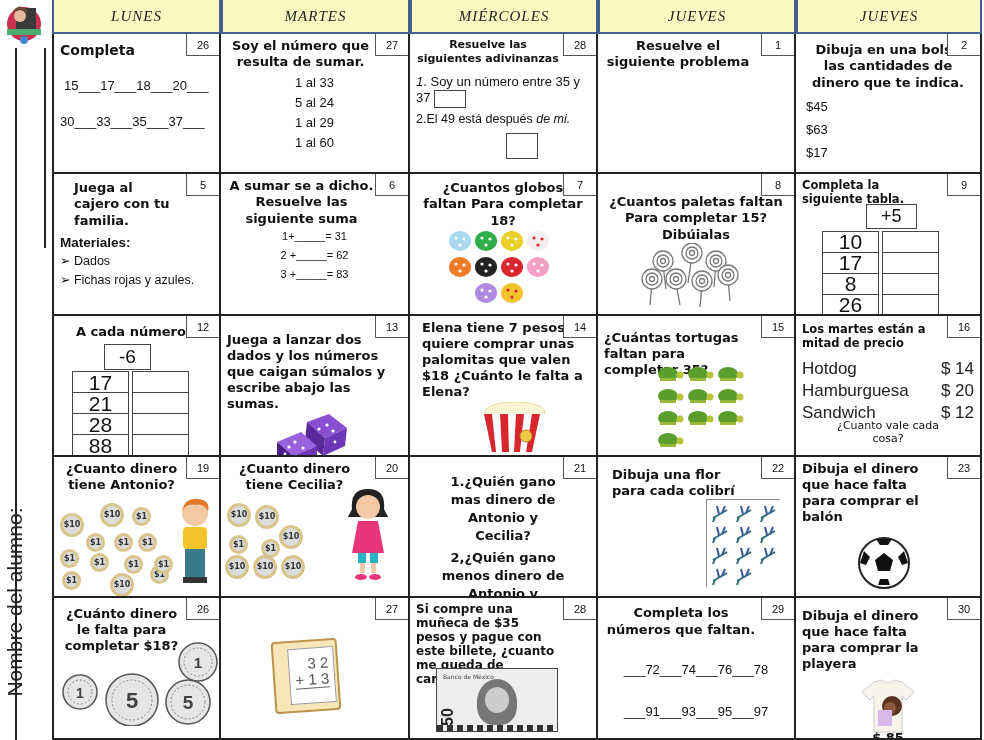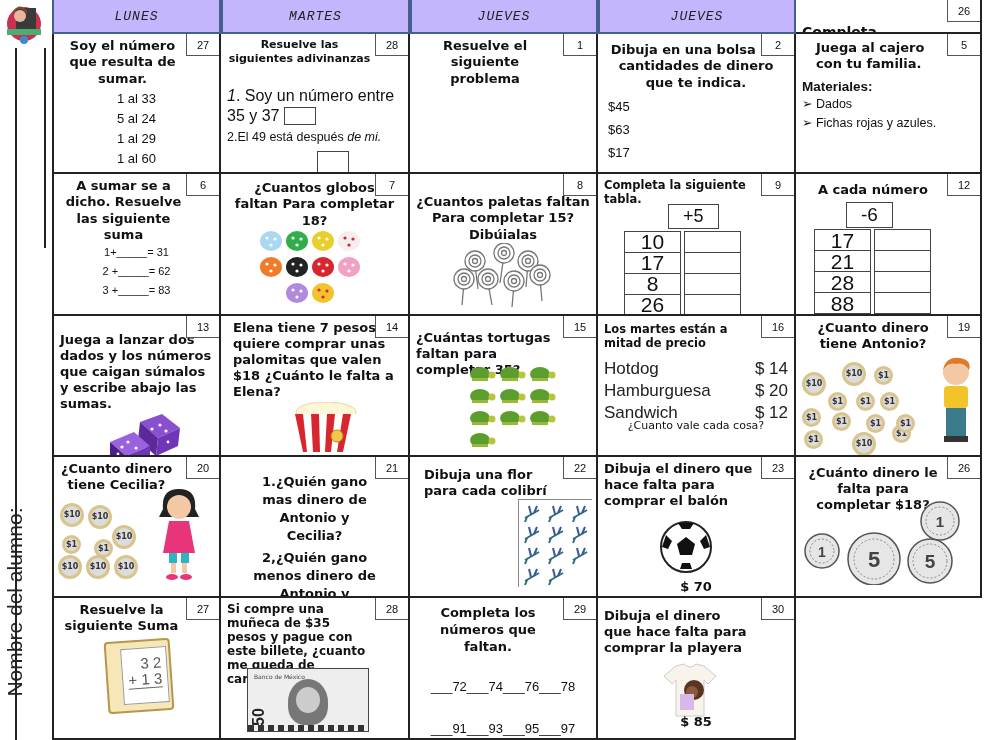--- a/index.html
+++ b/index.html
@@ -3,22 +3,22 @@
 <meta charset="utf-8">
 <style>
   * { box-sizing: border-box; margin: 0; padding: 0; }
   body { width: 984px; height: 740px; background: #fff; position: relative; overflow: hidden; font-family: "DejaVu Sans", sans-serif; color: #111; }
   .logo { position: absolute; left: 4px; top: 2px; width: 40px; height: 44px; }
   .side-lines { position: absolute; left: 15px; top: 48px; width: 36px; height: 692px; border-left: 2px solid #222; }
   .side-lines::after { content: ""; position: absolute; left: 27px; top: 0; width: 2px; height: 200px; background: #222; }
   .student-name { position: absolute; left: -140px; top: 590px; width: 310px; transform: rotate(-90deg); transform-origin: center; font-family: "Liberation Sans", sans-serif; font-size: 21px; color: #222; text-align: center; }
   .grid { position: absolute; left: 52px; top: 0; width: 930px; height: 740px; display: grid;
     grid-template-columns: 169px 189px 188px 198px 186px; grid-template-rows: 34px 140px 142px 141px 141px 142px; }
-  .hdr { background: #c4b5fd; border: 2px solid #44608e; border-top: none; display: flex; align-items: center; justify-content: center;
-    font-family: Liberation Mono, monospace; font-size: 13px; letter-spacing: 1px; color: #222; font-style: italic; }
+  .hdr { background: #fef9c3; border: 2px solid #44608e; border-top: none; display: flex; align-items: center; justify-content: center;
+    font-family: Liberation Serif, serif; font-size: 15px; letter-spacing: 1px; color: #222; font-style: italic; }
   .cell { position: relative; border-right: 2px solid #222; border-bottom: 2px solid #222; padding: 4px 6px; font-size: 12.5px; line-height: 1.25; overflow: hidden; }
   .cell:nth-child(5n+6) { border-left: 2px solid #222; }
   .num { position: absolute; right: 0; top: 0; width: 33px; height: 22px; border-left: 1px solid #555; border-bottom: 1px solid #555; font-family: "Liberation Sans", sans-serif; font-size: 11px; text-align: center; line-height: 22px; background: #fff; }
   .bold { font-weight: bold; }
   .center { text-align: center; }
   .q { font-weight: bold; font-size: 13px; }
   .lib { font-family: "Liberation Sans", sans-serif; }
   .small { font-size: 11.5px; }
   .box { display: inline-block; border: 1px solid #444; vertical-align: middle; }
   .tbl { border-collapse: collapse; margin-left: 20px; }
@@ -40,43 +40,44 @@
     <rect x="3" y="27" width="34" height="6" fill="#4cae6e"></rect>
     <circle cx="20" cy="38" r="4" fill="#3d8ad1"></circle>
   </svg>
 </div>
 <div class="side-lines"></div>
 <div class="student-name">Nombre del alumno:</div>
 
 <div class="grid">
   <div class="hdr">LUNES</div>
   <div class="hdr">MARTES</div>
+  <div class="hdr">MIÉRCOLES</div>
   <div class="hdr">JUEVES</div>
   <div class="hdr">JUEVES</div>
 
   <div class="cell">
     <div class="num">26</div>
-    <div class="q" style="font-size:14px;margin-top:20px">Completa</div>
+    <div class="q" style="font-size:14px;margin-top:4px">Completa</div>
     <div class="lib" style="font-size:13px;margin-top:18px;margin-left:4px">15___17___18___20___</div>
     <div class="lib" style="font-size:13px;margin-top:20px">30___33___35___37___</div>
   </div>
   <div class="cell">
     <div class="num">27</div>
     <div class="q center" style="padding-right:28px">Soy el número que resulta  de sumar.</div>
     <div class="lib center" style="font-size:13px;line-height:20px;margin-top:2px">
       <div>1 al 33</div>
       <div>5 al 24</div>
       <div>1 al 29</div>
       <div>1 al 60</div>
     </div>
   </div>
   <div class="cell">
     <div class="num">28</div>
     <div class="bold center small" style="padding-right:30px;font-size:11px">Resuelve las siguientes adivinanzas</div>
-    <div class="lib" style="font-size:16px;margin-top:20px"><i>1</i><span>. Soy un número entre 35 y 37</span> <span class="box" style="width:32px;height:18px"></span></div>
+    <div class="lib" style="font-size:13px;margin-top:8px"><i>1</i><span>. Soy un número entre 35 y 37</span> <span class="box" style="width:32px;height:18px"></span></div>
     <div class="lib" style="font-size:12.5px;margin-top:4px"><span>2.El 49 está después </span><i>de mi.</i></div>
     <div class="box" style="width:32px;height:26px;margin:6px 0 0 90px"></div>
   </div>
   <div class="cell">
     <div class="num">1</div>
     <div class="q" style="padding-right:36px;text-align:center">Resuelve el siguiente problema</div>
   </div>
   <div class="cell">
     <div class="num">2</div>
     <div class="q center" style="margin-top:4px;padding:0 4px">Dibuja en una bolsa las cantidades de dinero que te indica.</div>
@@ -480,21 +481,20 @@
       <g font-family="Liberation Sans, sans-serif" font-weight="bold" fill="#444" text-anchor="middle">
         <text x="140" y="26" font-size="15">1</text>
           <text x="22" y="56" font-size="14">1</text>
           <text x="74" y="66" font-size="22">5</text>
           <text x="130" y="67" font-size="19">5</text>
       </g>
     </svg>
   </div>
   <div class="cell">
     <div class="num">27</div>
-    <div class="q center" style="padding-right:30px;line-height:16px">Resuelve la siguiente Suma</div>
     <div style="position:absolute;left:52px;top:42px;width:66px;height:72px;background:#f6e6b8;border:2px solid #b8954a;border-radius:4px;transform:rotate(-4deg)">
       <div style="position:absolute;left:14px;top:6px;width:46px;height:56px;background:#fff;border:1px solid #999"></div>
       <div class="lib" style="position:absolute;right:8px;top:14px;font-size:15px;color:#555;text-align:right;line-height:16px">
         <div>3 2</div>
         <div style="border-bottom:1px solid #666">+ 1 3</div>
       </div>
     </div>
   </div>
   <div class="cell">
     <div class="num">28</div>

